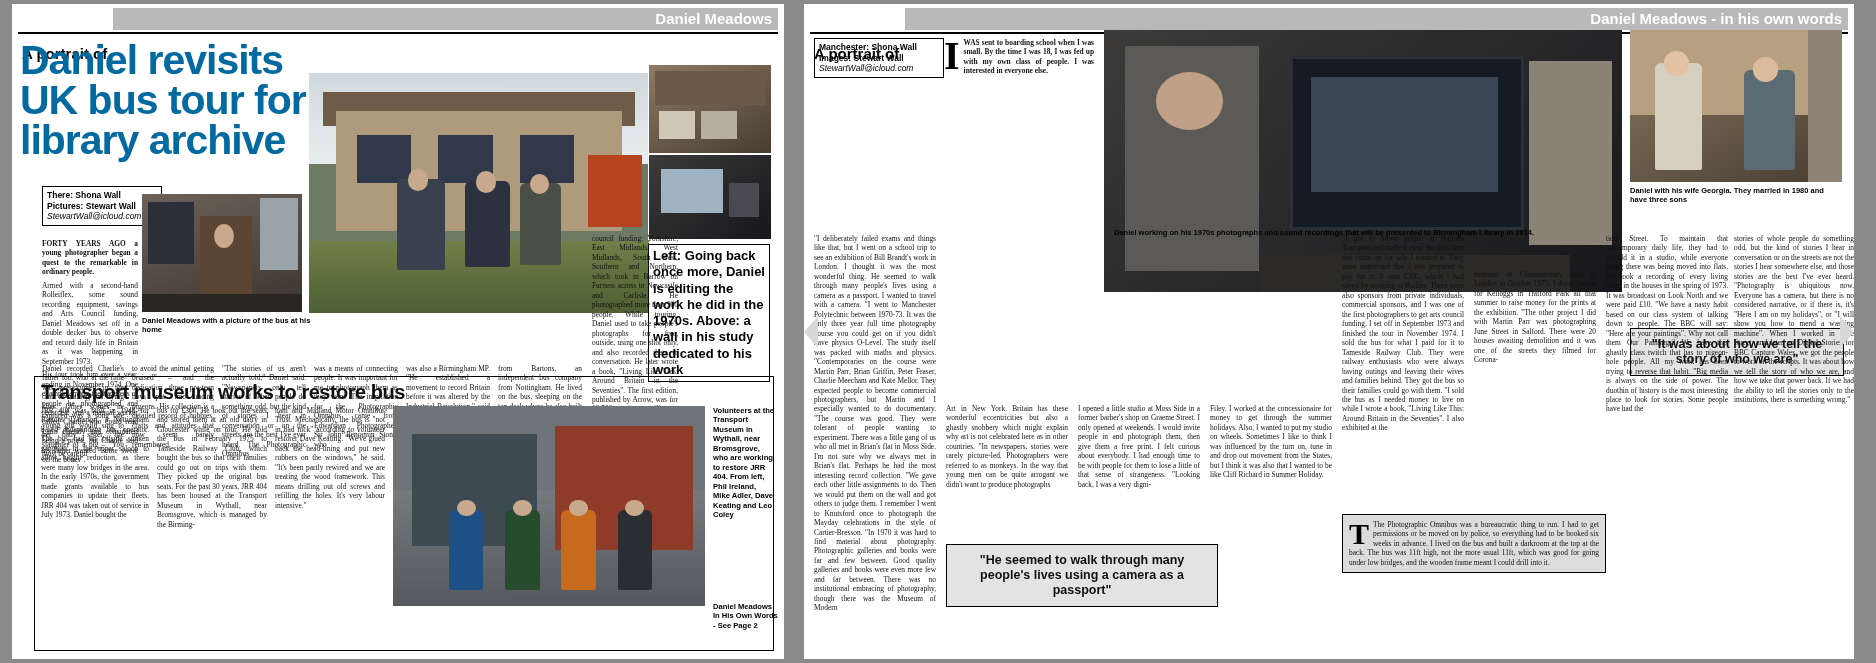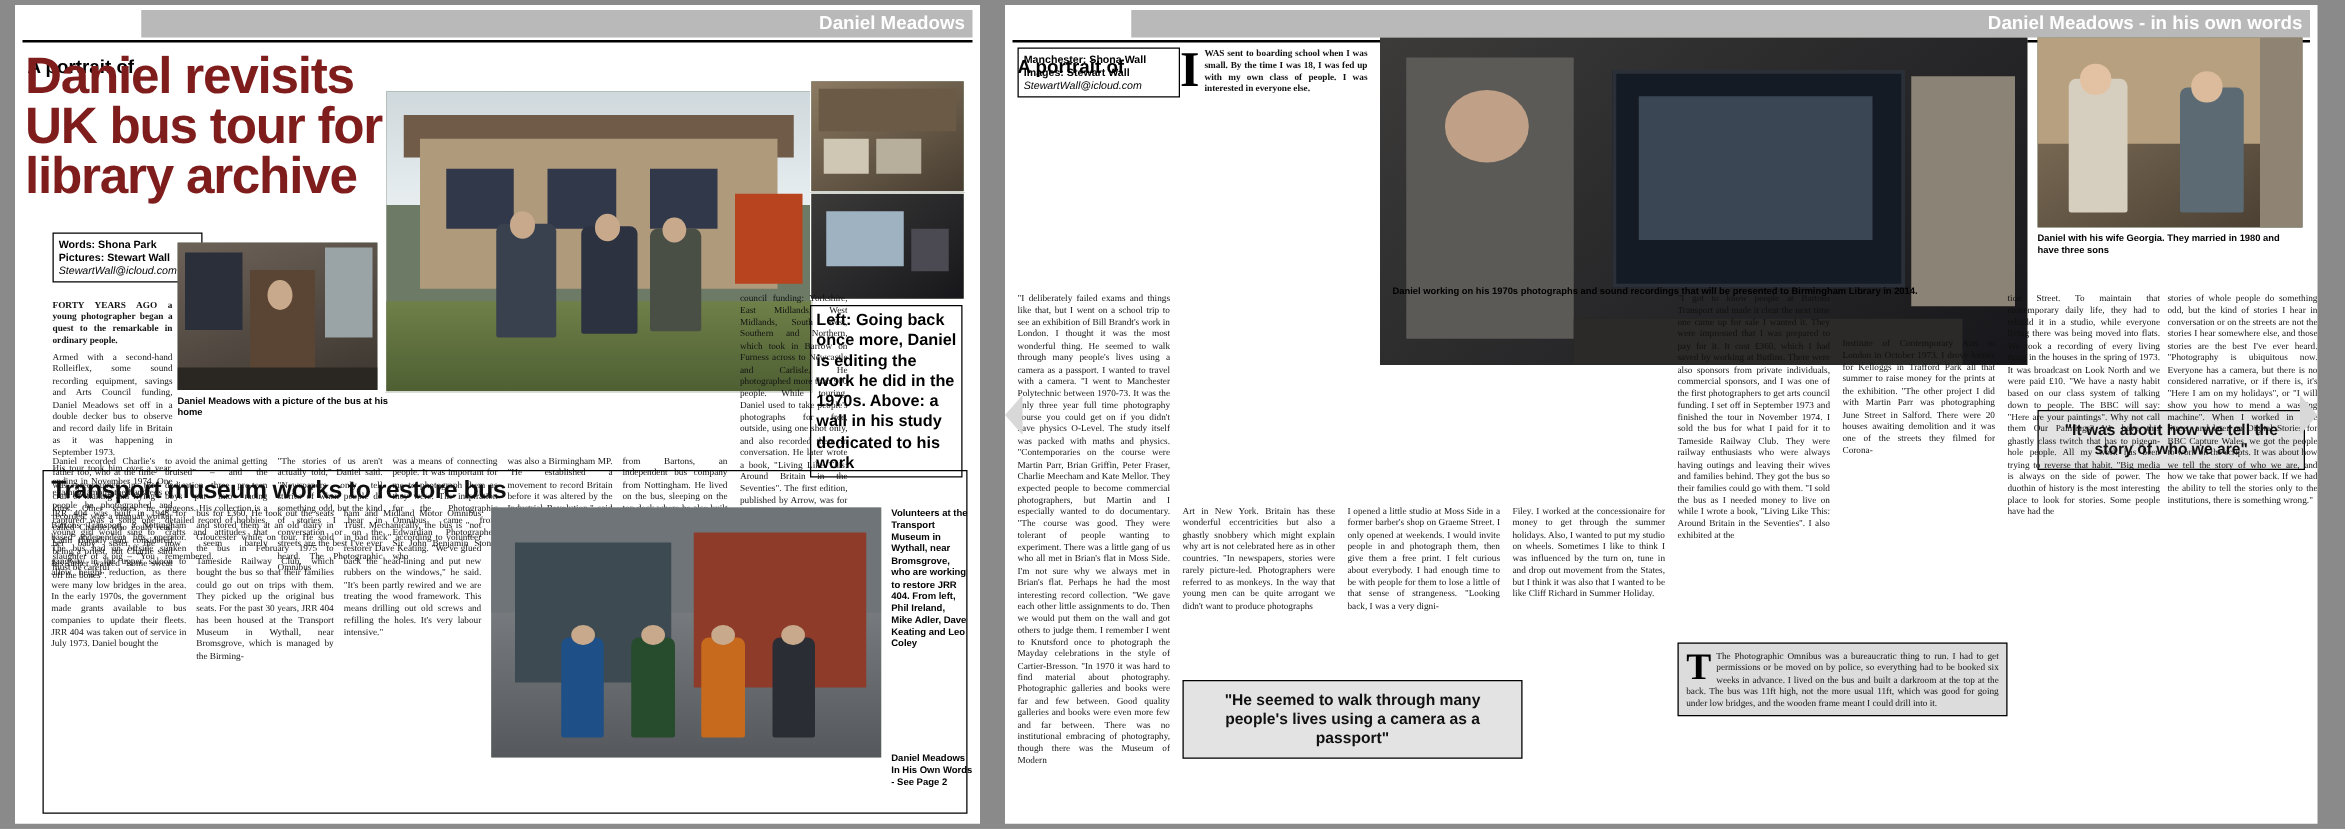--- a/index.html
+++ b/index.html
@@ -10,21 +10,21 @@
   .page.right{width:1050px;height:655px;margin:4px 0 0 14px;}
 
   
   .masthead{display:flex;align-items:stretch;height:22px;margin:4px 6px 0 6px;}
   .mh-title{font-family:"Liberation Sans",sans-serif;font-weight:bold;font-size:15px;color:#000;padding:1px 6px 0 4px;white-space:nowrap;margin-top:36px;}
   .mh-bar{flex:1;background:#b9b9b9;position:relative;}
   .mh-right{font-family:"Liberation Sans",sans-serif;font-weight:bold;font-size:15px;color:#fff;position:absolute;right:6px;top:2px;white-space:nowrap;}
   .rule{height:2px;background:#000;margin:2px 6px 0 6px;}
 
   
-  .headline{font-family:"Liberation Sans",sans-serif;font-weight:bold;letter-spacing:-1px;line-height:0.98;color:#7f1d1d;}
+  .headline{font-family:"Liberation Sans",sans-serif;font-weight:bold;letter-spacing:-1px;line-height:0.98;color:#0369a1;}
   .left .headline{font-size:41px;padding:6px 0 0 8px;width:292px;}
   .right .headline{font-size:40px;padding:10px 0 6px 10px;letter-spacing:-1.2px;}
 
   .byline-box{border:1px solid #000;font-family:"Liberation Sans",sans-serif;font-size:8.5px;line-height:1.25;padding:3px 4px;font-weight:bold;}
   .byline-box .em{font-weight:normal;font-style:italic;}
 
   .col{font-size:7.4px;line-height:1.28;text-align:justify;color:#111;}
   .col p{margin:0 0 4px 0;}
   .dropcapstart{font-weight:bold;}
 
@@ -66,21 +66,21 @@
       <div class="mh-bar">
         <div class="mh-right">Daniel Meadows</div>
       </div>
     </div>
     <div class="rule"></div>
 
     <div style="position:relative;height:330px;">
       <div class="headline">Daniel revisits UK bus tour for library archive</div>
 
       <div class="byline-box" style="position:absolute;left:30px;top:152px;width:110px;">
-        <div>Words: Shona Park</div>
+        <div>There: Shona Wall</div>
         <div>Pictures: Stewart Wall</div>
         <div class="em">StewartWall@icloud.com</div>
       </div>
 
       <div class="col" style="position:absolute;left:30px;top:205px;width:96px;">
         <p class="dropcapstart">FORTY YEARS AGO a young photographer began a quest to the remarkable in ordinary people.</p>
         <p>Armed with a second-hand Rolleiflex, some sound recording equipment, savings and Arts Council funding, Daniel Meadows set off in a double decker bus to observe and record daily life in Britain as it was happening in September 1973.</p>
         <p>His tour took him over a year, ending in November 1974. One example among the hundreds of people he photographed and recorded, was a manual worker called Charlie who could read Latin fluently and considered being a priest, but Charlie said his father wanted "some sweat off the bones".</p>
       </div>
 

